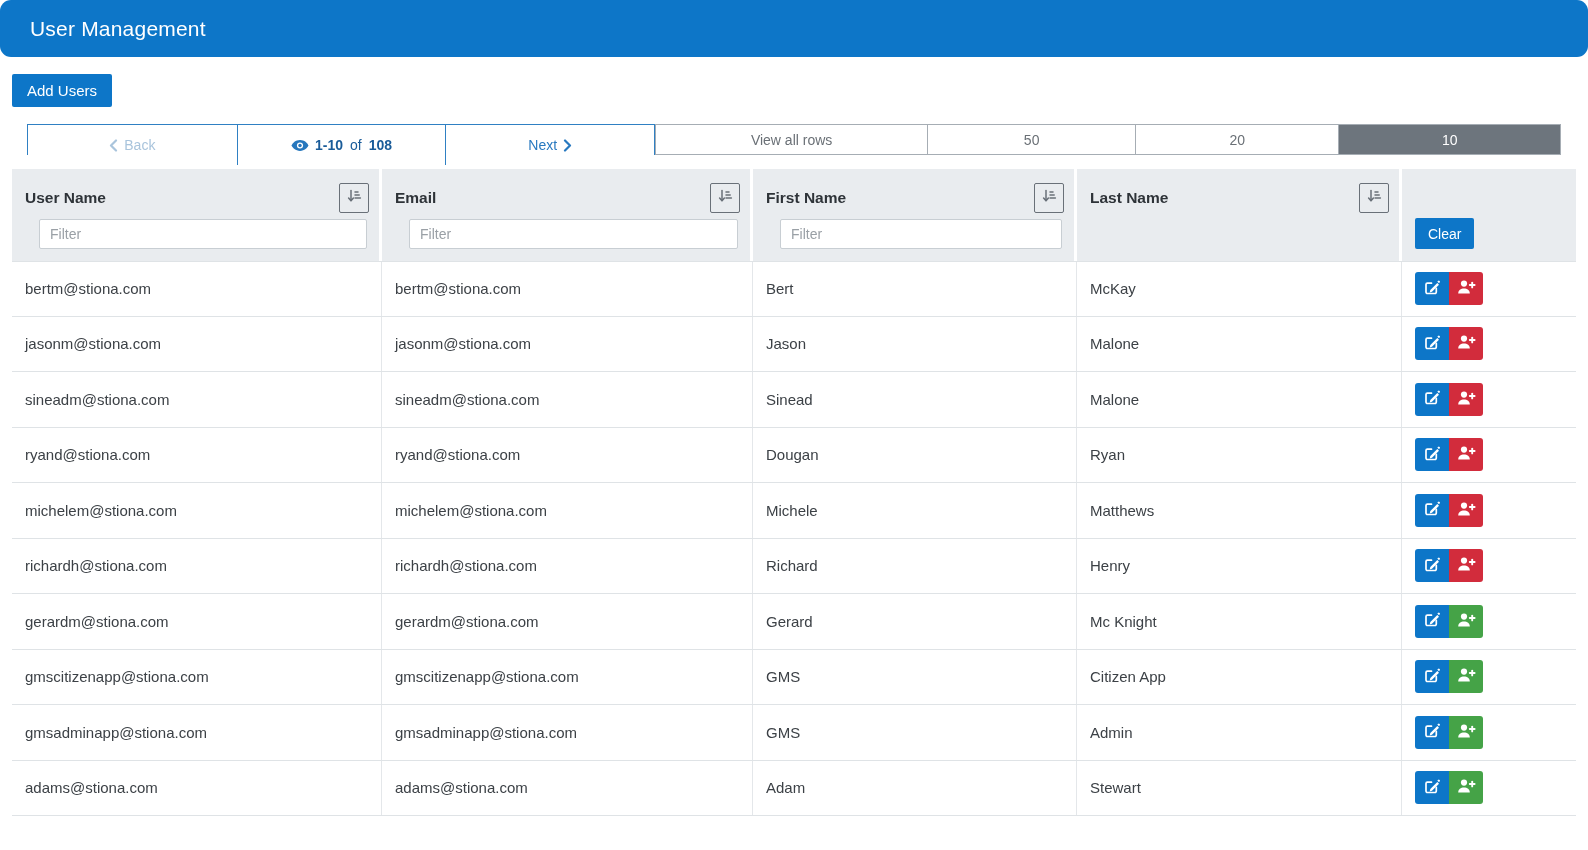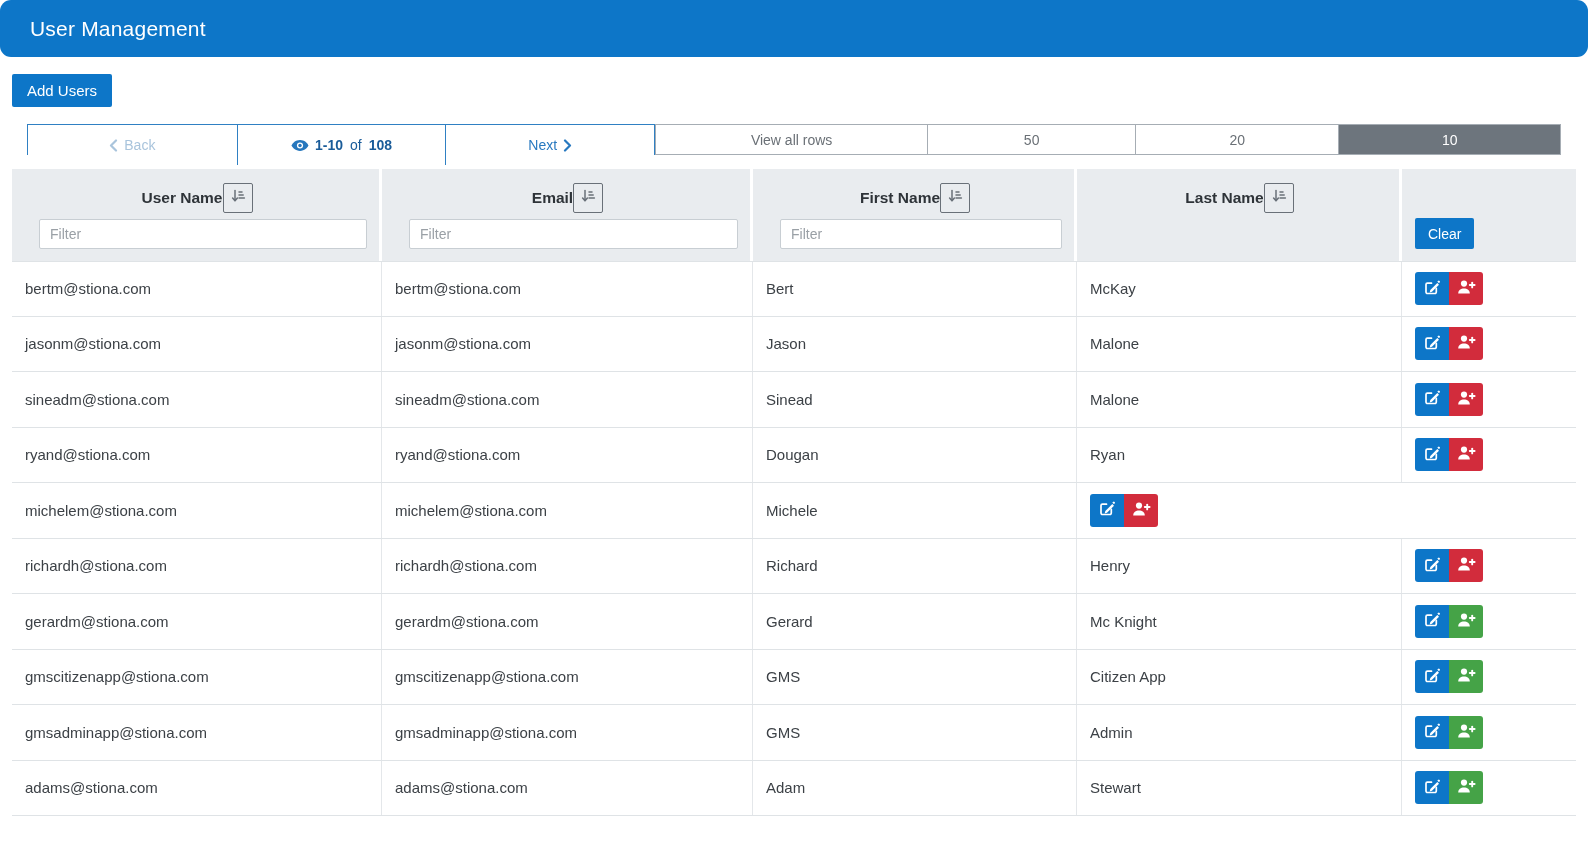--- a/index.html
+++ b/index.html
@@ -42,21 +42,21 @@
     border:1px solid var(--gray-border);}
   .pagesize>div{display:flex;align-items:center;justify-content:center;
     font-size:14px;color:var(--gray-text);background:#fff;cursor:pointer;}
   .pagesize>div + div{border-left:1px solid var(--gray-border);}
   .pagesize>div.selected{background:var(--selected-bg);color:#fff;}
   
   .grid{margin:14px 12px 0;}
   .thead{display:grid;grid-template-columns:370px 371px 324px 325px 1fr;}
   .thead>.hcell{background:var(--head-bg);}
   .thead>.hcell:not(:last-child){border-right:3px solid #fff;}
-  .col-top{display:flex;align-items:center;justify-content:center;
+  .col-top{display:flex;align-items:center;justify-content:space-between;
     padding:13px 10px 6px 13px;height:50px;}
   .col-title{font-size:15.5px;font-weight:700;color:#2e3338;}
   .sort-btn{width:30px;height:30px;background:transparent;border:1px solid #697078;
     border-radius:2px;display:flex;align-items:center;justify-content:center;cursor:pointer;}
   .col-filter{padding:0 12px 12px 27px;}
   .col-filter input{width:100%;height:30px;border:1px solid #c8ced3;border-radius:2px;
     padding:0 10px;font-size:14px;color:#444;font-family:inherit;outline:none;}
   .col-filter input::placeholder{color:#9aa0a6;}
   .hcell.actions-head{display:flex;align-items:flex-end;padding:0 0 12px 13px;}
   .btn-clear{height:31px;background:var(--primary);color:#fff;border:none;border-radius:2px;
@@ -341,20 +341,21 @@
           </svg>
         </span>
       </button>
     </div>
   </div>
 
   <div class="trow">
     <div class="tcell">michelem@stiona.com</div>
     <div class="tcell">michelem@stiona.com</div>
     <div class="tcell">Michele</div>
+    <div class="tcell">Matthews</div>
     <div class="tcell actions-cell">
       <button class="action-btn edit-btn">
         <span>
           <svg width="17" height="17" viewBox="0 0 17 17">
             <path d="M7.5 4.2 H3.4 a1.4 1.4 0 0 0 -1.4 1.4 v7.5 a1.4 1.4 0 0 0 1.4 1.4 h7.5 a1.4 1.4 0 0 0 1.4 -1.4 V9.3" fill="none" stroke="#fff" stroke-width="1.7" stroke-linecap="round"></path>
             <path d="M6.7 10.5 L13.6 3.6 a1 1 0 0 1 1.4 0 l-1.4 -1.4 a1 1 0 0 1 1.4 0 l0 0 Z" fill="none"></path>
             <path d="M6.3 11.1 L13.3 4.1 l1.7 1.7 L8 12.8 l-2.3 .6 z" fill="#fff"></path>
             <path d="M14 2 a1.1 1.1 0 0 1 1.6 0 a1.1 1.1 0 0 1 0 1.6 l-.6 .6 -1.7 -1.7 z" fill="#fff"></path>
           </svg>
         </span>

